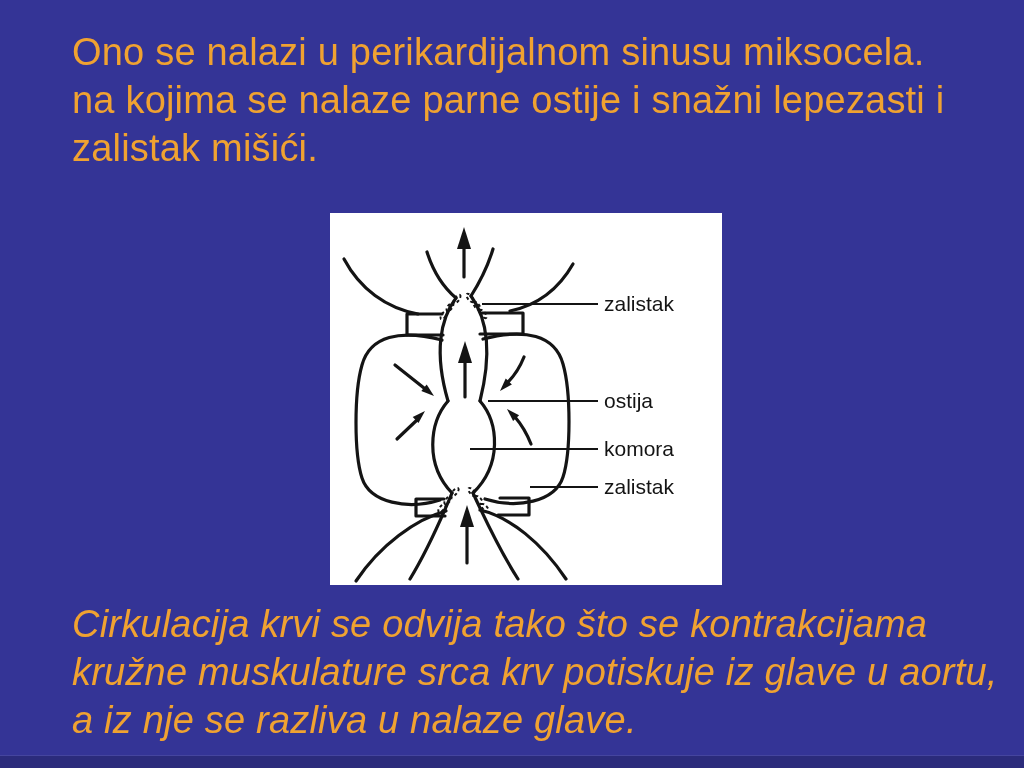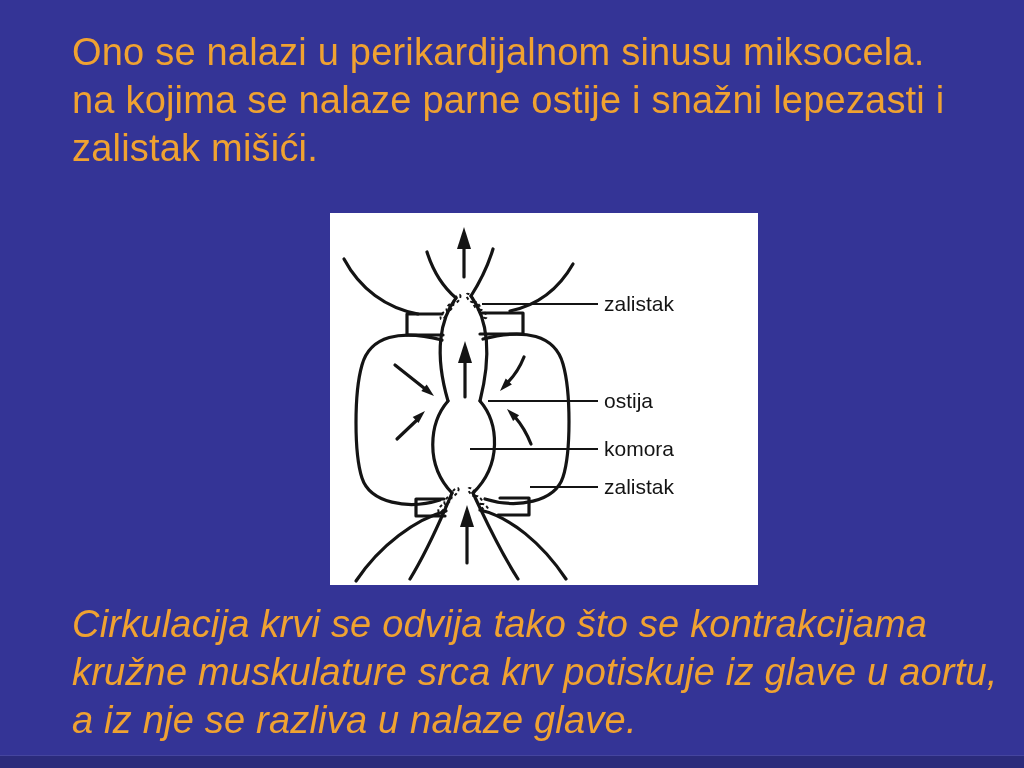--- a/index.html
+++ b/index.html
@@ -25,21 +25,21 @@
     letter-spacing: 0.2px;
     white-space: nowrap;
     margin-left: 36px;
   }
   .para-top { top: 28px; }
   .para-bottom { top: 600px; font-style: italic; }
   .diagram-panel {
     position: absolute;
     left: 330px;
     top: 213px;
-    width: 428px;
+    width: 392px;
     height: 372px;
     background: #ffffff;
   }
   .diagram-panel svg { display: block; }
   .edge-strip {
     position: absolute;
     left: 0;
     bottom: 0;
     width: 1024px;
     height: 12px;

